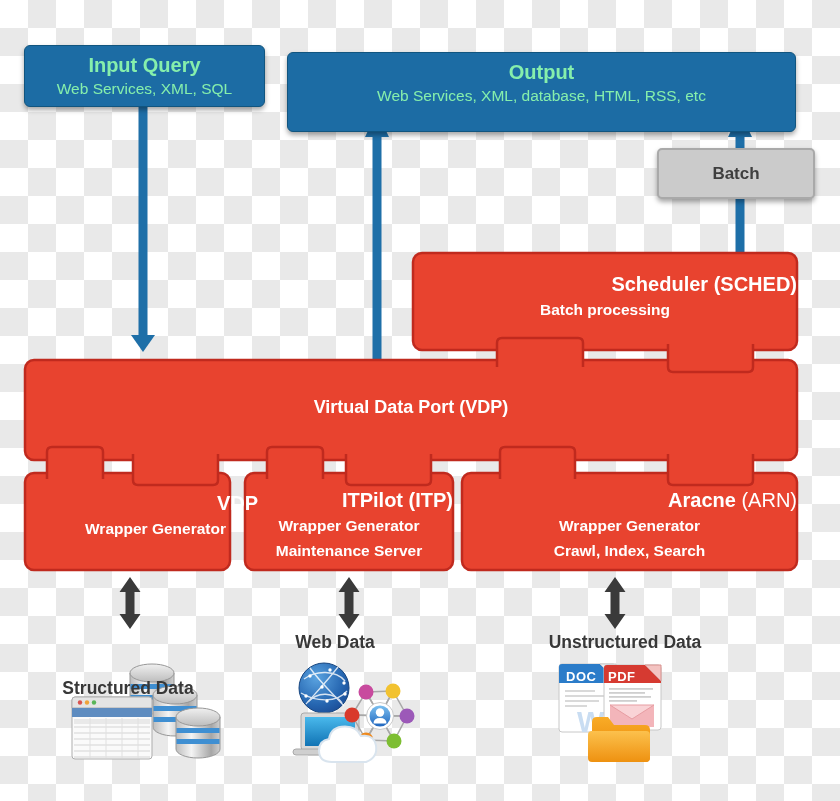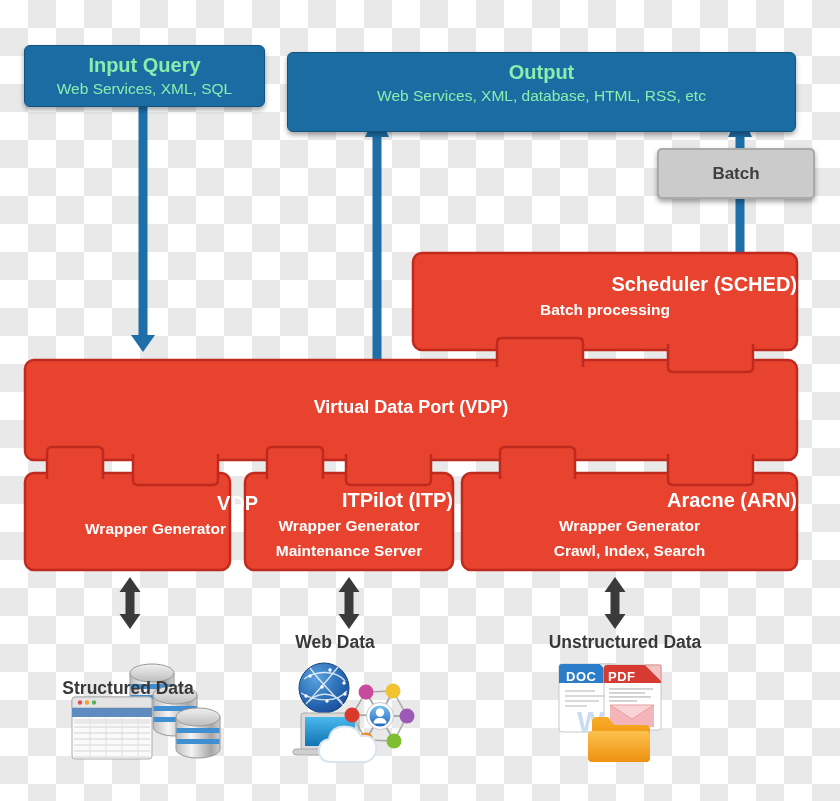--- a/index.html
+++ b/index.html
@@ -24,21 +24,21 @@
   .graybox{
     background:#CBCBCB;border:2px solid #A9A9A9;border-radius:5px;
     box-shadow:0 3px 5px rgba(0,0,0,.35);
     color:#3F3F3F;font-weight:bold;font-size:17px;text-align:center;
   }
   .graybox .gt{line-height:47px;}
   
   .redtext{color:#fff;text-align:center;}
   .redtext .rt{font-size:20px;font-weight:bold;line-height:26px;text-align:right;}
   .redtext .rl{font-size:15.5px;line-height:25px;font-weight:bold;}
-  .redtext .rt .reg{font-weight:bold;}
+  .redtext .rt .reg{font-weight:normal;}
   .vdptitle{color:#fff;text-align:center;font-size:18px;font-weight:bold;}
   
   .srclabel{color:#383838;font-size:17.5px;font-weight:bold;text-align:center;}
   svg text{font-family:"Liberation Sans",sans-serif;}
 </style>
 </head>
 <body>
 
 <div class="stage">
 

